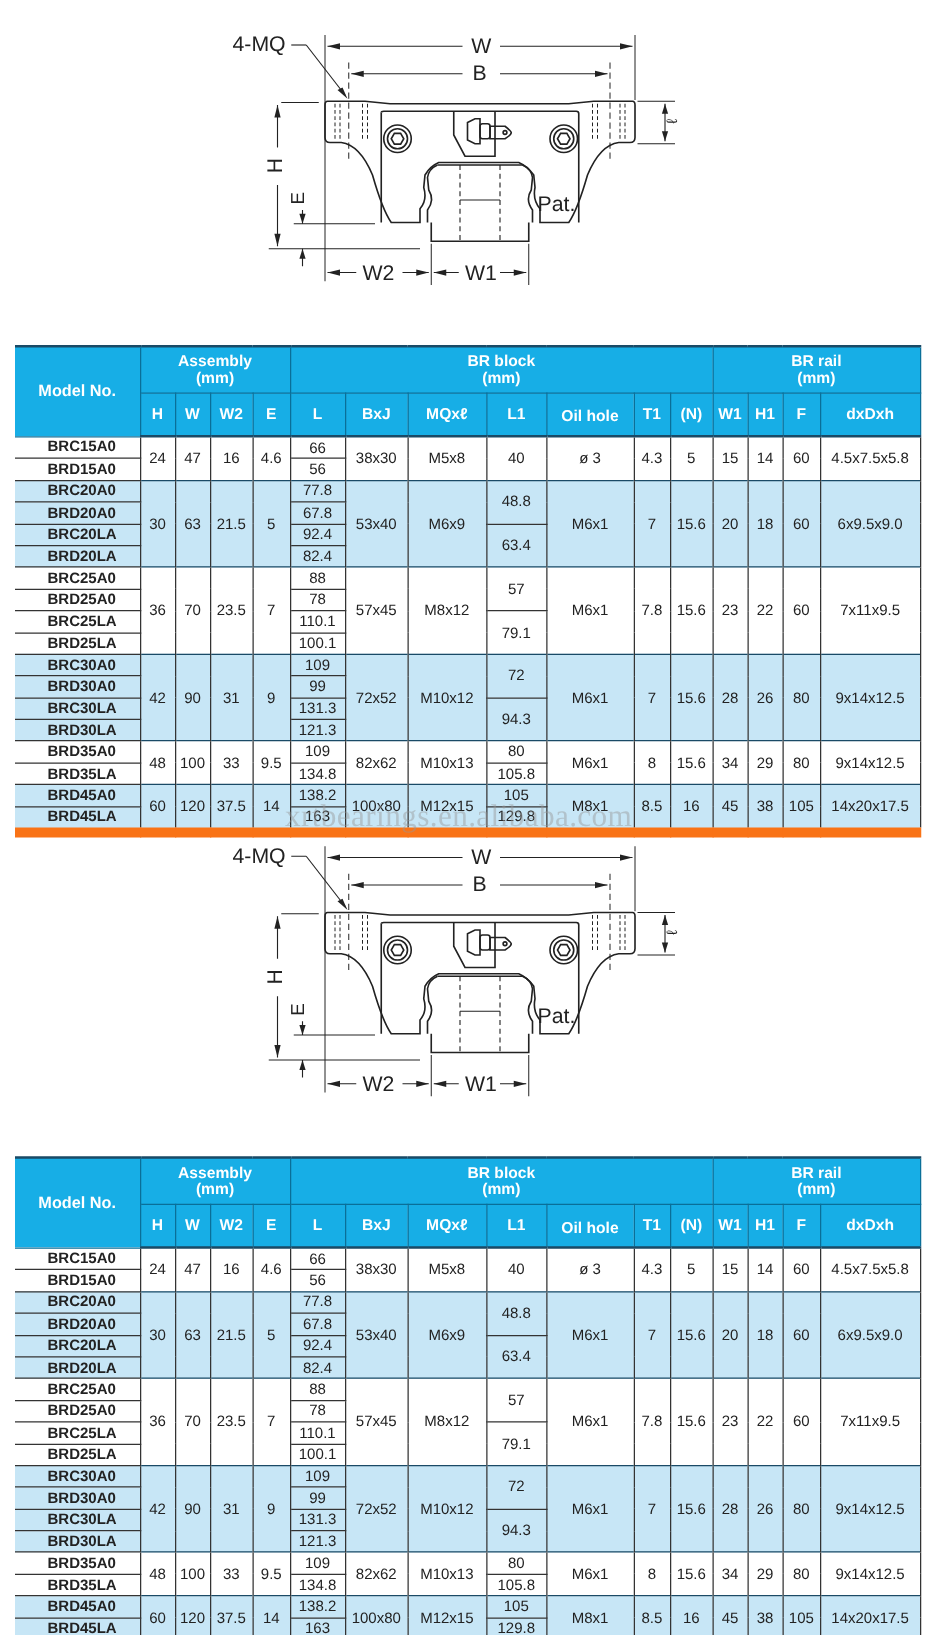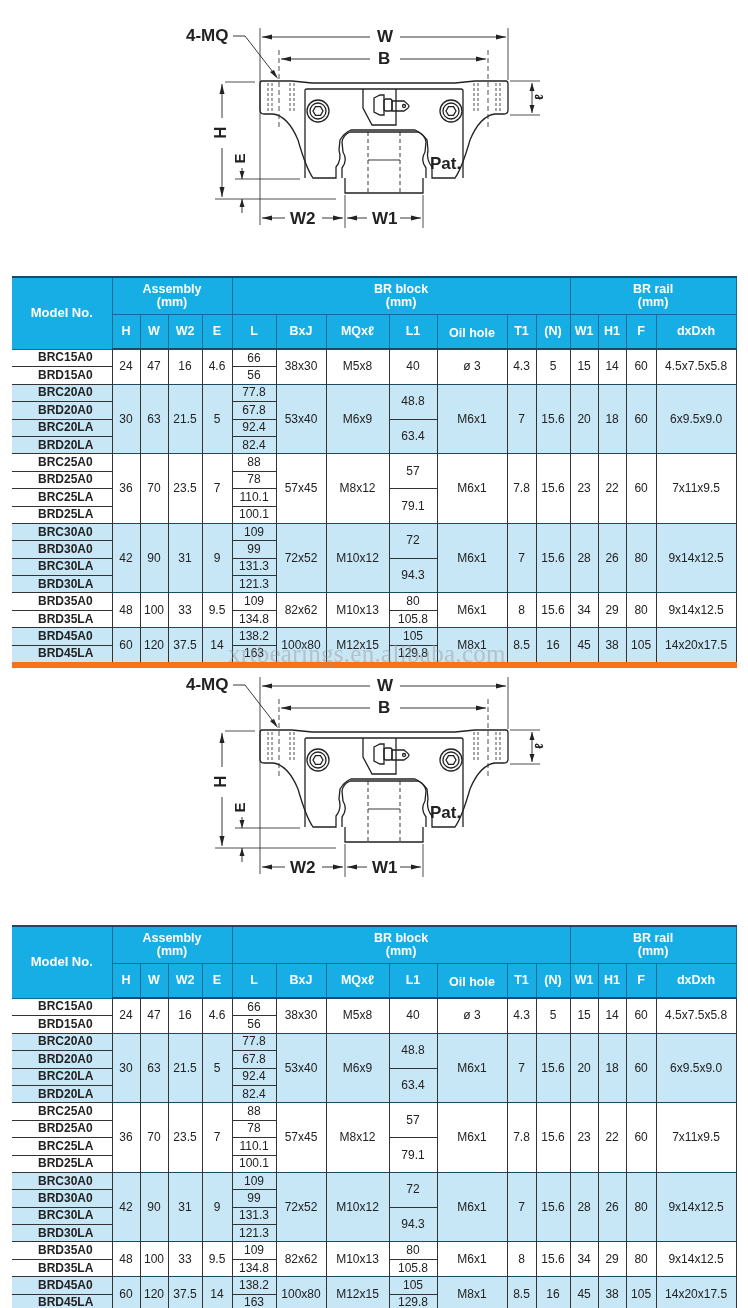--- a/index.html
+++ b/index.html
@@ -1,33 +1,33 @@
 <!DOCTYPE html>
 <html><head>
 <meta charset="utf-8">
 <style>
   html,body{margin:0;padding:0;background:#ffffff;}
   body{width:748px;height:1308px;position:relative;overflow:hidden;font-family:"Liberation Sans",sans-serif;color:#1a1a1a;}
-  .diagram{position:absolute;left:0;width:608px;height:250px;font-weight:bold;}
+  .diagram{position:absolute;left:0;width:608px;height:250px;}
   .diagram svg{position:absolute;left:0;top:0;}
   .dlabel{position:absolute;font-family:"Liberation Sans",sans-serif;font-size:17px;color:#222;line-height:1;}
   .dlabel.small{font-size:17px;}
   .tbl-wrap{position:absolute;left:12px;width:724px;}
   table.spec{border-collapse:collapse;table-layout:fixed;width:724px;font-size:12px;}
   table.spec th{background:#17aee6;color:#ffffff;font-weight:bold;font-size:12.5px;border-left:1px solid #0a6f99;border-right:1px solid #0a6f99;text-align:center;padding:0;line-height:1.05;}
   table.spec thead tr.h1 th{height:36px;border-top:2px solid #1a4a66;border-bottom:1px solid #0a6f99;text-align:center;}
   table.spec thead tr.h2 th{height:28px;border-bottom:2px solid #1a4a66;}
   table.spec thead th.model{font-size:13px;border-left:none;}
   table.spec td{text-align:center;padding:0;border-left:1px solid #333;border-right:1px solid #333;height:16.4px;line-height:15px;font-size:12px;color:#222;}
   table.spec td.model{text-align:left;padding-left:26px;font-weight:bold;font-size:12px;border-left:none;border-bottom:1px solid #333;}
   table.spec tbody.g td{border-top:1px solid #1a4a66;}
   table.spec tbody.blue td{background:#c7e6f6;}
   table.spec tbody.white td{background:#ffffff;}
   table.spec td.sub{border-bottom:1px solid #333;}
-  table.spec tbody.last{border-bottom:6px solid #f97316;}
+  table.spec tbody.last{border-bottom:8px solid #f97316;}
   .watermark{position:absolute;left:228px;top:640px;font-size:25px;color:rgba(150,150,150,0.45);font-family:Liberation Serif, serif;letter-spacing:0.3px;}
 </style>
 </head>
 <body>
 
 <div class="diagram" style="top:0px;">
   <div class="diag-svg">
   <svg width="748" height="250" viewBox="0 0 748 250">
     <g fill="none" stroke="#222" stroke-width="1.3">
 

